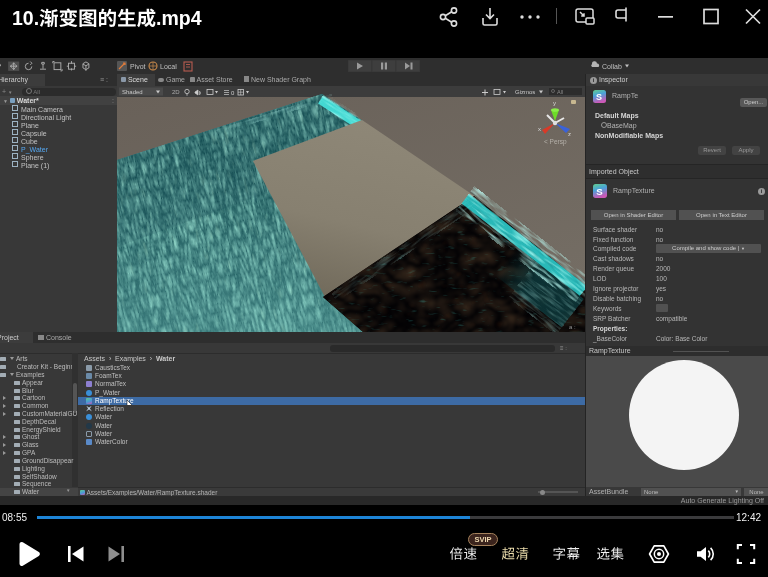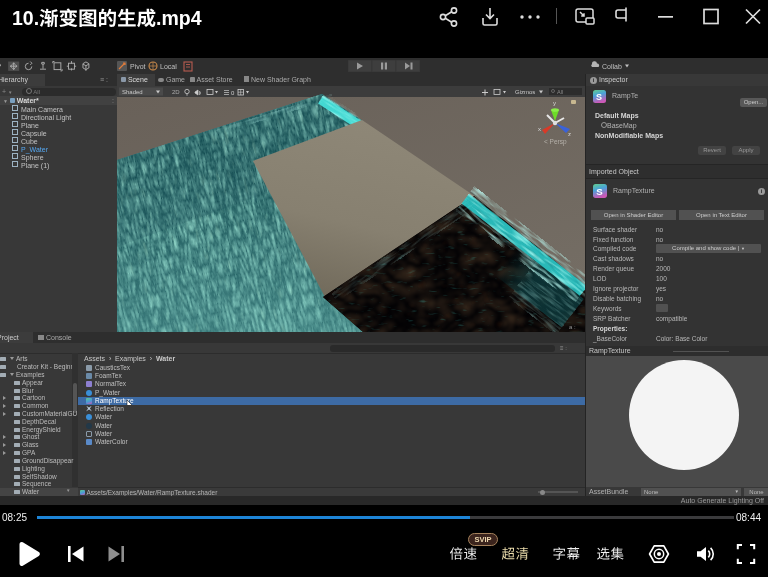--- a/index.html
+++ b/index.html
@@ -420,24 +420,24 @@
         </div>
     </div>
     <div class="f" style="left:66px;top:156px;color:#999;font-size:4.5px;">▼</div>
   </div>
   <div id="ustatus" class="abs">
       <div class="f" style="right:4px;top:1px;color:#9a9a9a;">Auto Generate Lighting Off</div>
     </div>
 </div>
 
 <div id="progressrow" class="abs">
-  <div class="abs" style="left:2px;top:7px;font-size:10px;color:#f0f0f0;">08:25</div>
+  <div class="abs" style="left:2px;top:7px;font-size:10px;color:#f0f0f0;">08:55</div>
   <div class="abs" style="left:37px;top:11px;width:697px;height:2.5px;background:#3a3a3c;"></div>
   <div class="abs" style="left:37px;top:11px;width:433px;height:2.5px;background:#1d84d6;"></div>
-  <div class="abs" style="left:736px;top:7px;font-size:10px;color:#f0f0f0;">08:44</div>
+  <div class="abs" style="left:736px;top:7px;font-size:10px;color:#f0f0f0;">12:42</div>
 </div>
 
 <div id="controls" class="abs">
   <svg class="abs" style="left:16px;top:11px" width="24" height="28" viewBox="0 0 24 28">
     <path d="M3.5 4.2 a2.2 2.2 0 0 1 3.3-1.9 l16 9.8 a2.2 2.2 0 0 1 0 3.8 l-16 9.8 a2.2 2.2 0 0 1-3.3-1.9 z" fill="#fff"></path>
   </svg>
   <svg class="abs" style="left:67px;top:16px" width="18" height="18" viewBox="0 0 18 18">
     <rect x="1" y="1" width="2.6" height="16" fill="#fff"></rect>
       <path d="M16.5 1.5 v15 L5 9 z" fill="#fff"></path>
   </svg>

